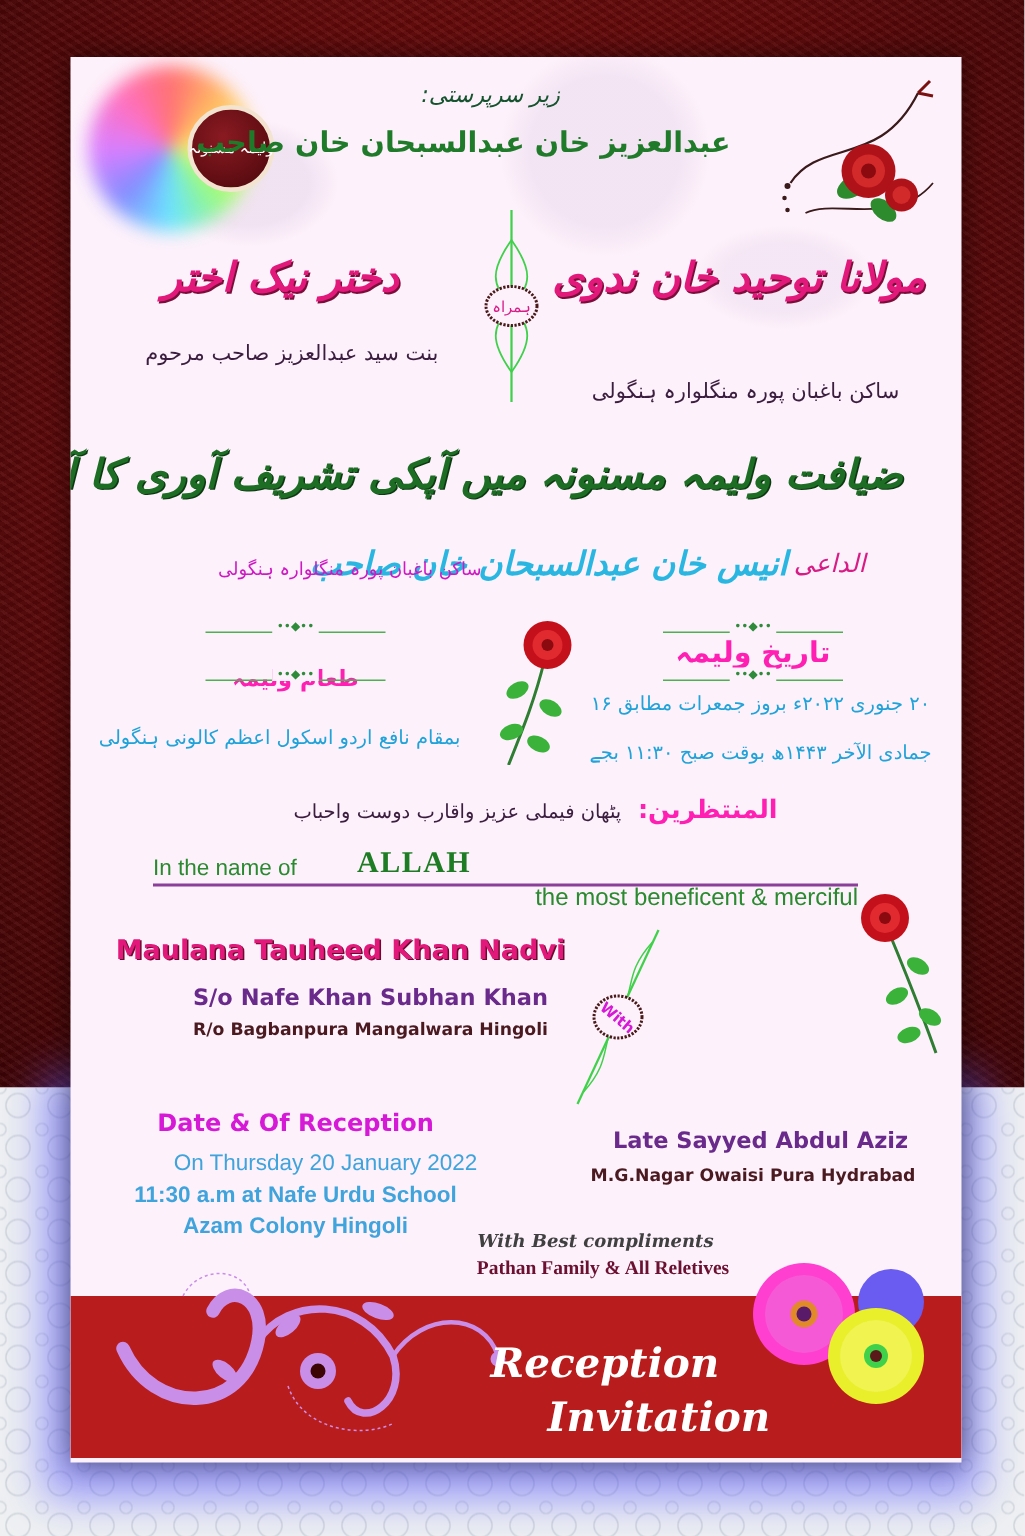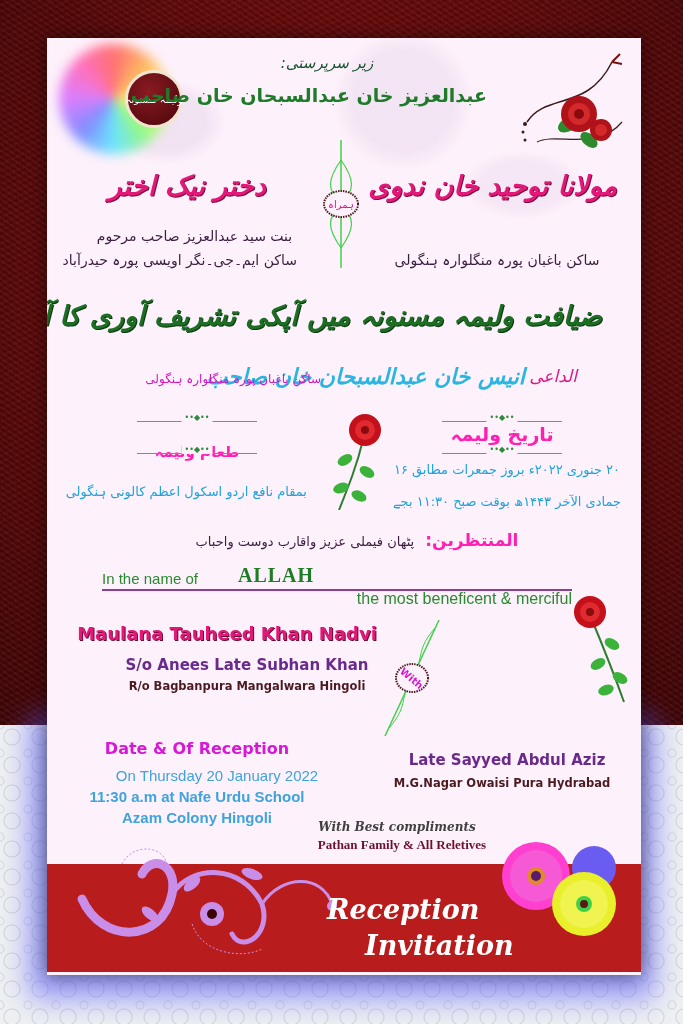--- a/index.html
+++ b/index.html
@@ -179,21 +179,20 @@
   <svg class="abs divider-ornament" viewBox="0 0 44 128">
     <line x1="22" y1="0" x2="22" y2="128" stroke="#3fd14a" stroke-width="1.5"></line>
     <path d="M22 20 C 8 40, 8 50, 22 64 C 36 50, 36 40, 22 20" stroke="#3fd14a" fill="none" stroke-width="1.2"></path>
     <path d="M22 108 C 8 88, 8 78, 22 64 C 36 78, 36 88, 22 108" stroke="#3fd14a" fill="none" stroke-width="1.2"></path>
     <ellipse cx="22" cy="64" rx="17" ry="13" fill="#fdf1fb" stroke="#4a1a1a" stroke-width="2" stroke-dasharray="1.5 1"></ellipse>
     <text x="22" y="68" text-anchor="middle" font-size="10" fill="#d81c86" font-family="DejaVu Sans, sans-serif">ہمراہ</text>
   </svg>
 
   <div class="abs urdu center bride-title">دختر نیک اختر</div>
   <div class="abs urdu center bride-line1">بنت سید عبدالعزیز صاحب مرحوم</div>
-  <div class="abs urdu center bride-line2">ساکن ایم۔جی۔نگر اویسی پورہ حیدرآباد</div>
 
   <div class="abs urdu center main-urdu">ضیافت ولیمہ مسنونہ میں آپکی تشریف آوری کا آرزومند</div>
 
   <div class="abs host-row">
     <span class="host-label urdu">الداعی</span>
     <span class="host-name urdu">انیس خان عبدالسبحان خان صاحب</span>
     <span class="host-addr urdu">ساکن باغبان پورہ منگلوارہ ہنگولی</span>
   </div>
 
   <div class="orn" style="left:395px; top:380px; width:120px;"></div>
@@ -224,21 +223,21 @@
     <div class="bismi-underline"></div>
     <span class="bismi-sub">the most beneficent &amp; merciful</span>
   </div>
 
   <div class="abs urdu center awaiting-row">
     <span class="awaiting-label">المنتظرین:</span>
     <span class="awaiting-text">پٹھان فیملی عزیز واقارب دوست واحباب</span>
   </div>
 
   <div class="abs center groom-en">Maulana Tauheed Khan Nadvi</div>
-  <div class="abs center groom-en-son">S/o Anees Late Subhan Khan</div>
+  <div class="abs center groom-en-son">S/o Nafe Khan Subhan Khan</div>
   <div class="abs center groom-en-res">R/o Bagbanpura Mangalwara Hingoli</div>
 
   <svg class="abs with-ornament" viewBox="0 0 70 120">
     <line x1="62" y1="2" x2="8" y2="118" stroke="#3fd14a" stroke-width="1.5"></line>
     <path d="M58 10 C 40 30, 46 40, 38 55" stroke="#3fd14a" fill="none"></path>
     <path d="M12 110 C 30 90, 24 80, 32 65" stroke="#3fd14a" fill="none"></path>
     <ellipse cx="35" cy="60" rx="16" ry="14" fill="#fdf1fb" stroke="#4a1a1a" stroke-width="2" stroke-dasharray="1.5 1"></ellipse>
     <text x="35" y="64" text-anchor="middle" font-size="10" font-weight="bold" fill="#d619d6" font-family="DejaVu Sans, sans-serif" transform="rotate(40 35 60)">With</text>
   </svg>
 

